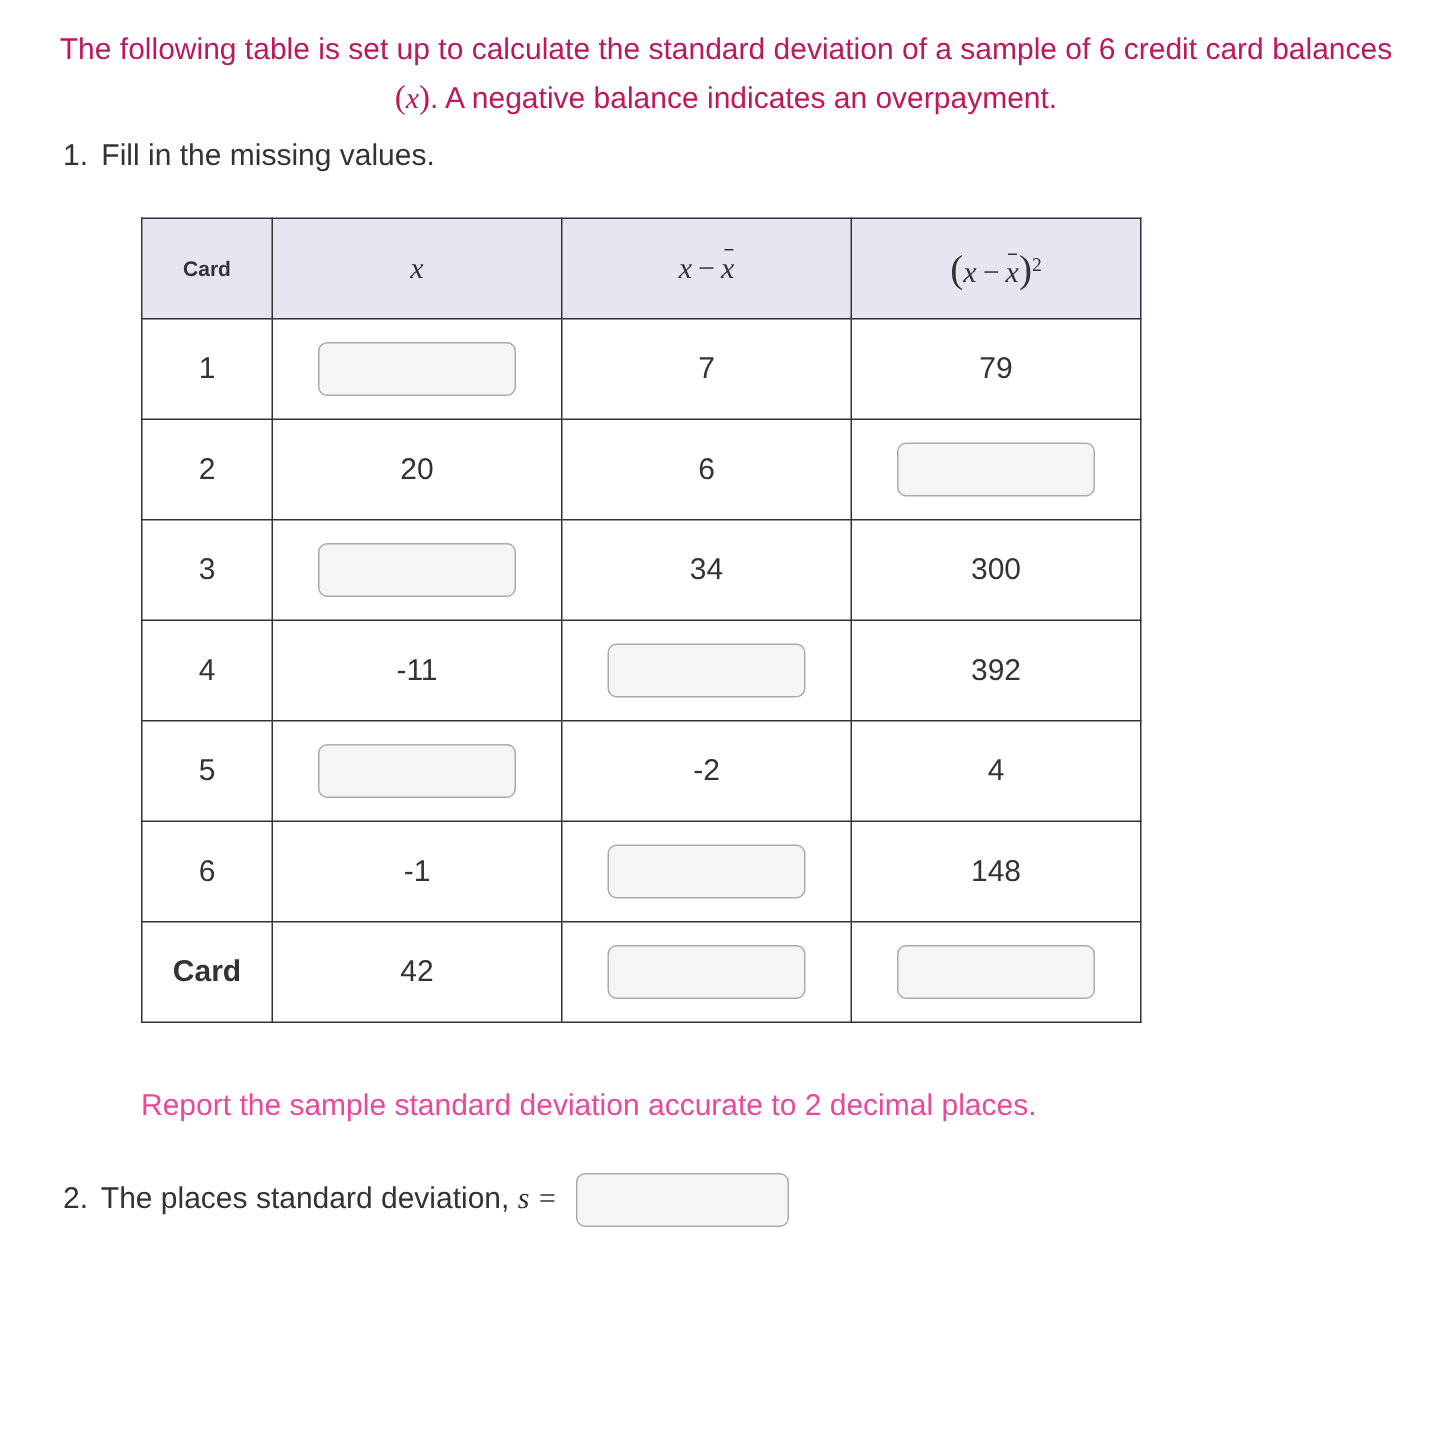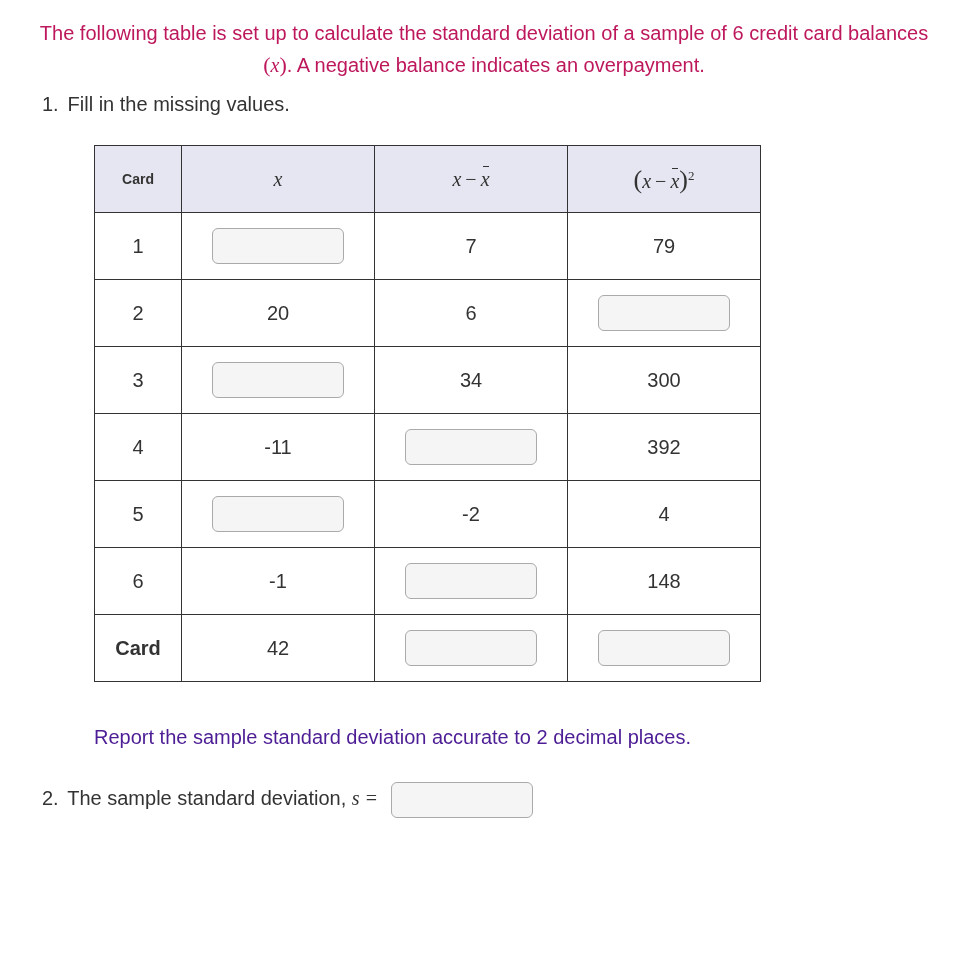--- a/index.html
+++ b/index.html
@@ -71,21 +71,21 @@
   .input-box {
     display: inline-block;
     background: #f5f5f5;
     border: 1px solid #aaa;
     border-radius: 6px;
     width: 130px;
     height: 34px;
     vertical-align: middle;
   }
   .hint {
-    color: #4c1d95;
+    color: #ec4899;
     margin-left: 52px;
     margin-bottom: 30px;
   }
   .q2 {
     margin-top: 10px;
   }
   .xbar {
     position: relative;
     display: inline-block;
   }
@@ -186,16 +186,16 @@
         <td><span class="input-box"></span></td>
       </tr>
     </tbody>
       </table>
 
     <div class="hint">Report the sample standard deviation accurate to 2 decimal places.</div>
   </li>
 
   <li class="q2">
     <span class="num">2.</span>
-    <span>The sample standard deviation, </span><span class="math-i">s</span><span class="math-i"> = </span>
+    <span>The places standard deviation, </span><span class="math-i">s</span><span class="math-i"> = </span>
     <span class="input-inline"></span>
   </li>
 </ol>
 
 </body></html>

